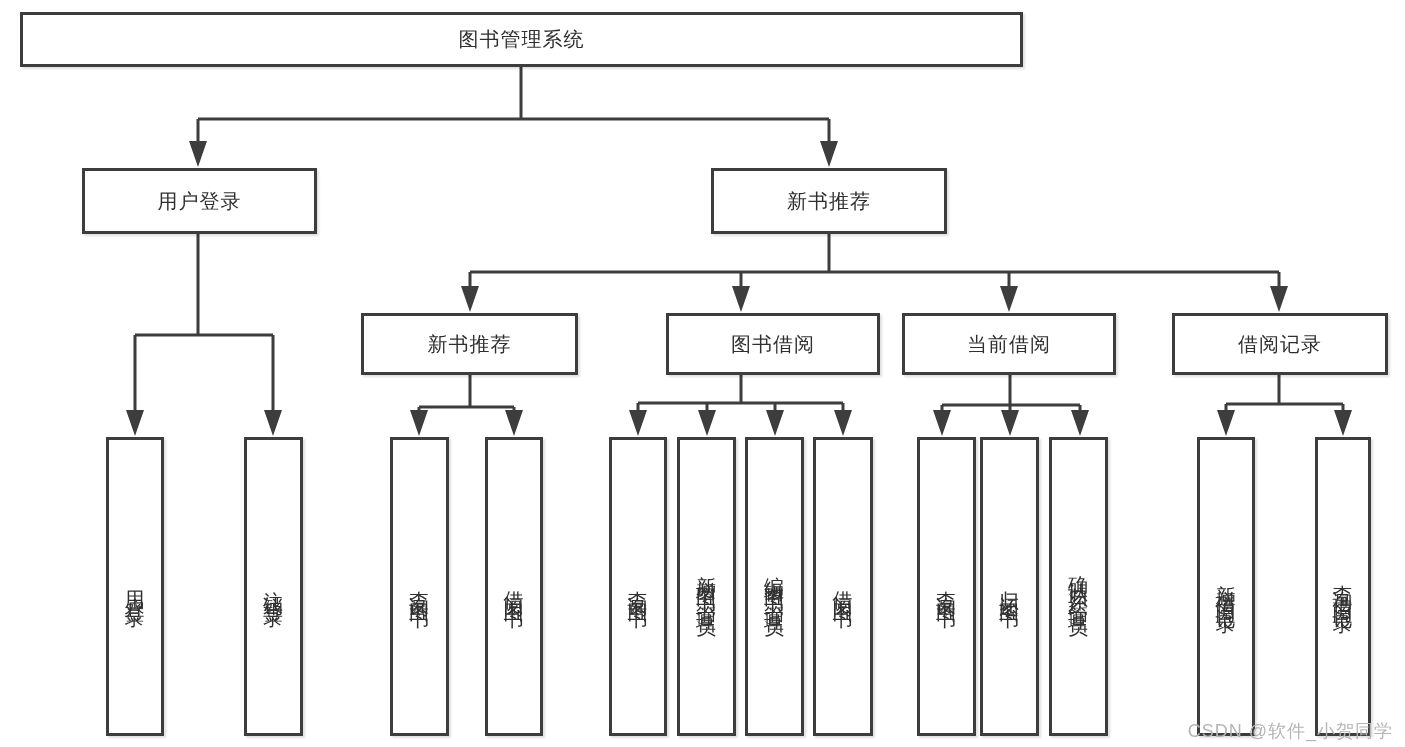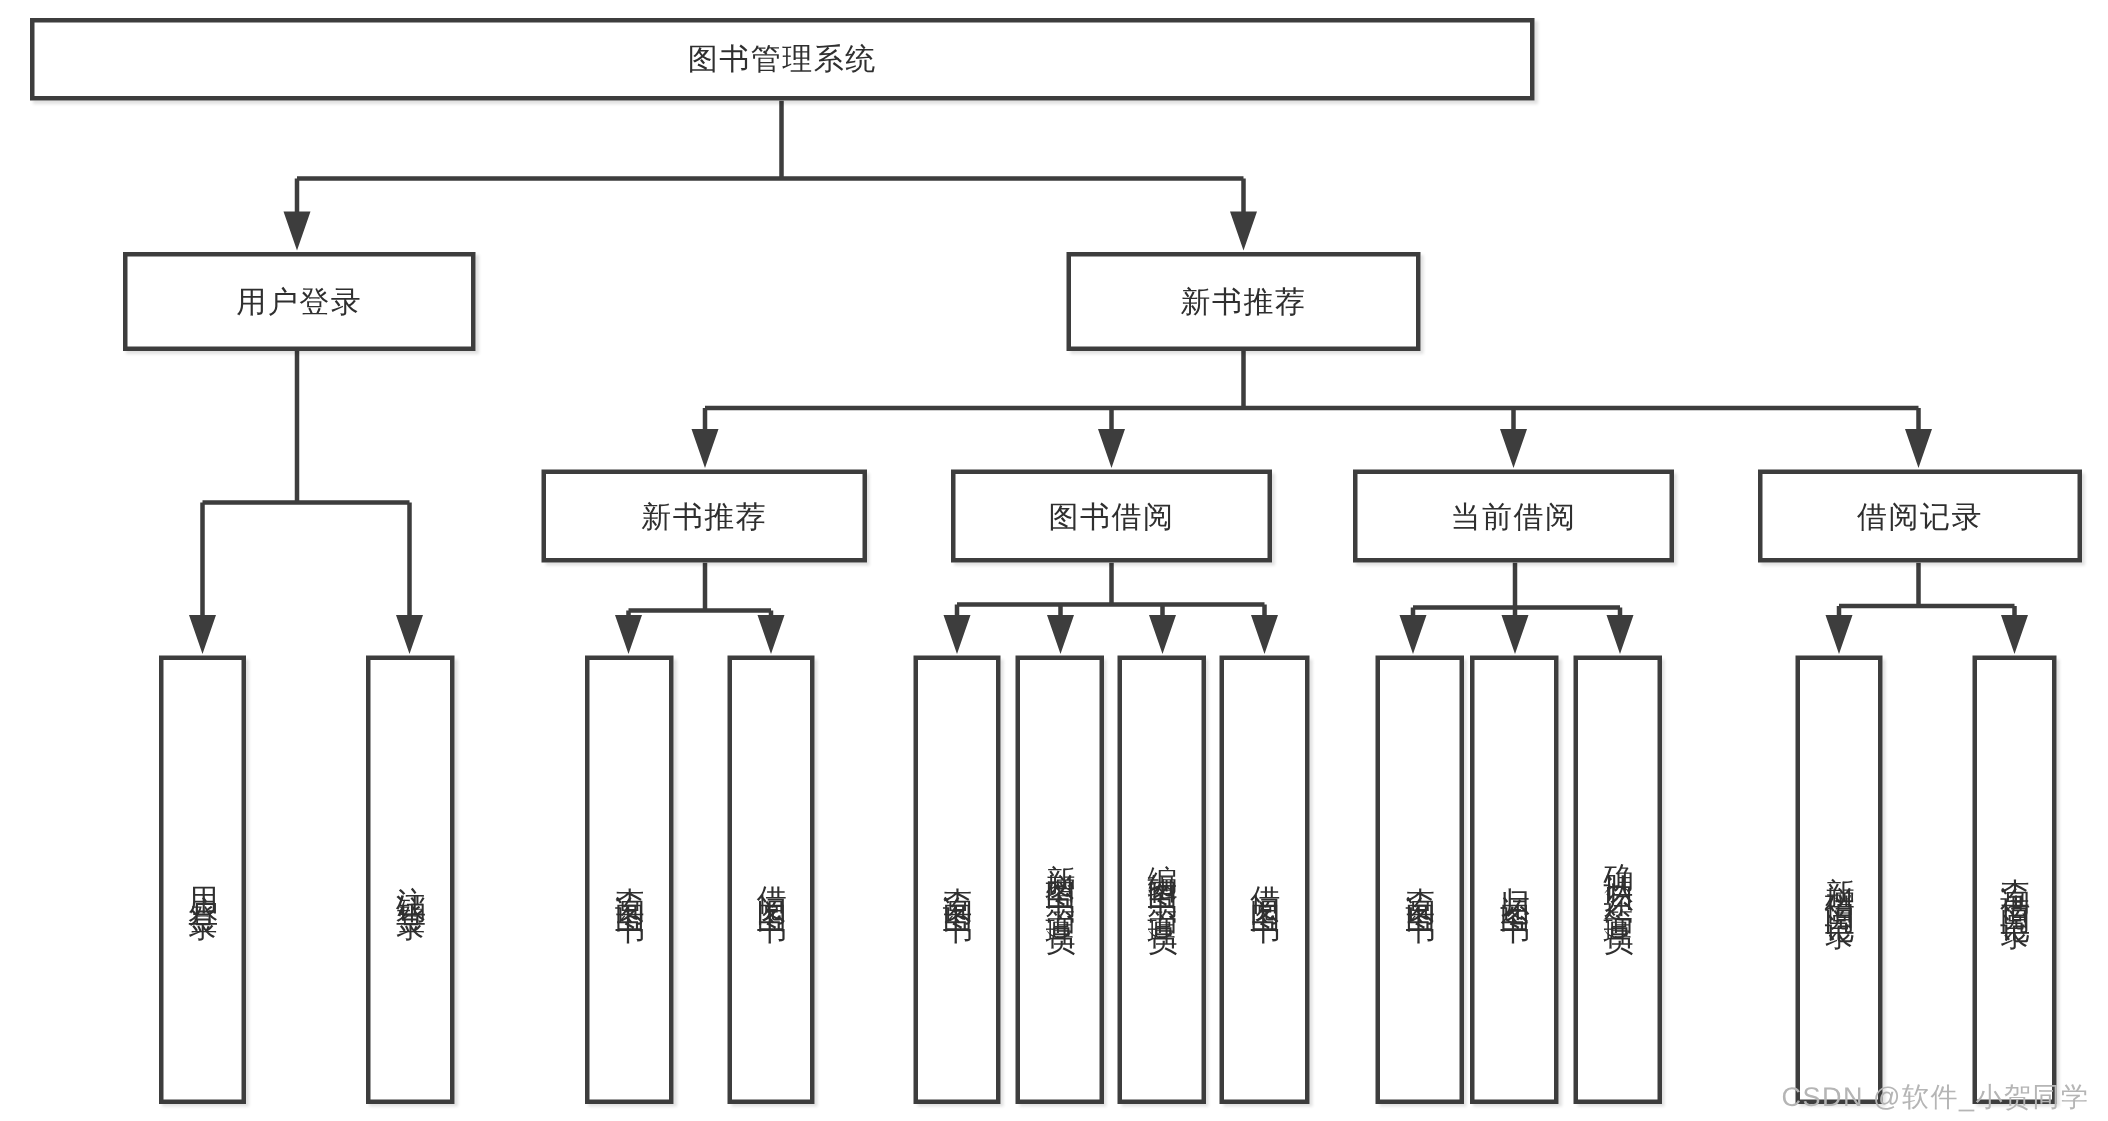--- a/index.html
+++ b/index.html
@@ -81,21 +81,21 @@
     <path d="M1279 375 L1279 404 M1226 404 L1343 404 M1226 404 L1226 413 M1343 404 L1343 413" fill="none" stroke="#3d3d3d" stroke-width="3"></path>
     <path d="M1217 410 L1235 410 L1226 436 Z M1334 410 L1352 410 L1343 436 Z" fill="#3d3d3d" stroke="none"></path>
   </svg>
 
   <div class="node root">图书管理系统</div>
 
   <div class="node lvl2" style="left:82px;width:235px;">用户登录</div>
   <div class="node lvl2" style="left:711px;width:236px;">新书推荐</div>
 
   <div class="node lvl3" style="left:361px;width:217px;">新书推荐</div>
-  <div class="node lvl3" style="left:634px;width:214px;">图书借阅</div>
+  <div class="node lvl3" style="left:666px;width:214px;">图书借阅</div>
   <div class="node lvl3" style="left:902px;width:214px;">当前借阅</div>
   <div class="node lvl3" style="left:1172px;width:216px;">借阅记录</div>
 
   <div class="node leaf" style="left:106px;width:58px;">用户登录</div>
   <div class="node leaf" style="left:244px;width:59px;">注销登录</div>
 
   <div class="node leaf" style="left:390px;width:59px;">查询图书</div>
   <div class="node leaf" style="left:485px;width:58px;">借阅图书</div>
 
   <div class="node leaf" style="left:609px;width:58px;">查询图书</div>

